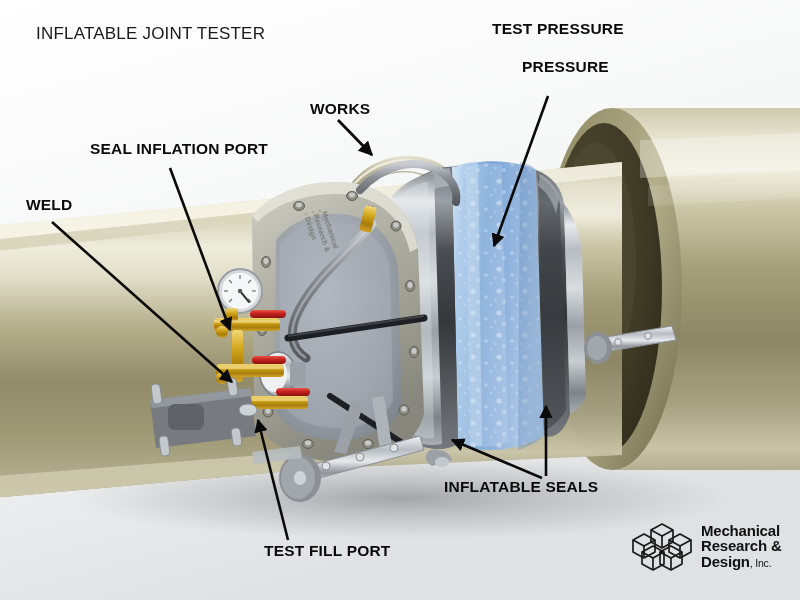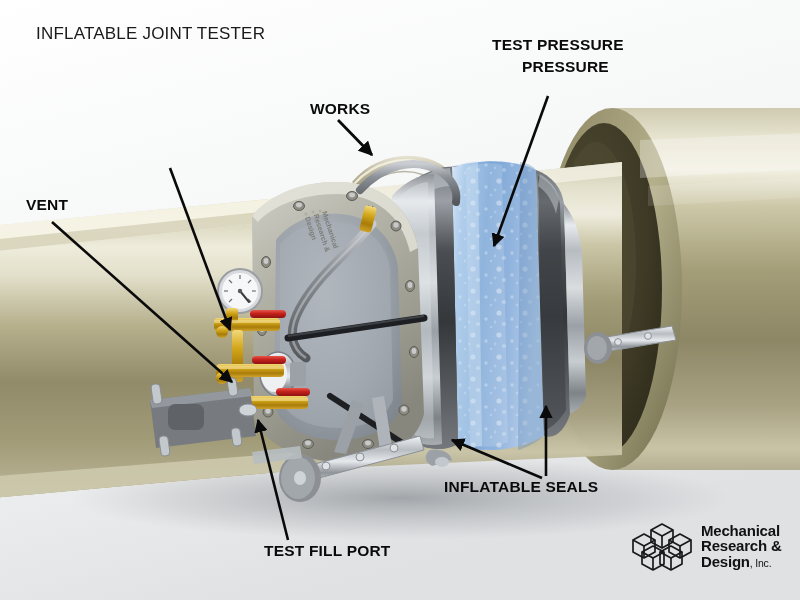--- a/index.html
+++ b/index.html
@@ -438,26 +438,27 @@
     <line x1="542" y1="478" x2="452" y2="440" stroke="#0a0a0a" stroke-width="2.6" marker-end="url(#arrowHead)"></line>
     <line x1="546" y1="476" x2="546" y2="406" stroke="#0a0a0a" stroke-width="2.6" marker-end="url(#arrowHead)"></line>
 
     <line x1="288" y1="540" x2="258" y2="420" stroke="#0a0a0a" stroke-width="2.6" marker-end="url(#arrowHead)"></line>
   </svg>
 
   <div class="title-block">
     <div class="title-sub">INFLATABLE JOINT TESTER</div>
   </div>
 
-  <div class="lbl" style="left:26px;top:196px;">VENT</div>
-
+  <div class="lbl" style="left:26px;top:196px;">WELD</div>
+
+  <div class="lbl" style="left:90px;top:140px;">SEAL INFLATION PORT</div>
 
   <div class="lbl" style="left:310px;top:100px;">WORKS</div>
 
-  <div class="lbl c" style="left:492px;top:36px;">TEST PRESSURE</div>
+  <div class="lbl c" style="left:492px;top:20px;">TEST PRESSURE</div>
   <div class="lbl c" style="left:522px;top:58px;">PRESSURE</div>
 
   <div class="lbl" style="left:444px;top:478px;">INFLATABLE SEALS</div>
 
   <div class="lbl" style="left:264px;top:542px;">TEST FILL PORT</div>
 
   <div style="position:absolute;left:632px;top:520px;display:flex;align-items:center;gap:9px;">
 
     <svg width="60" height="52" viewBox="0 0 60 52">
       <g fill="none" stroke="#1a1a1a" stroke-width="1.7" stroke-linejoin="round">

